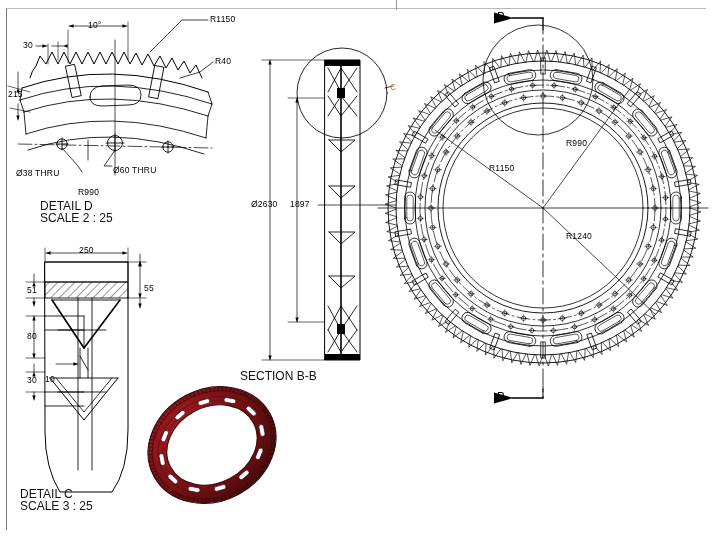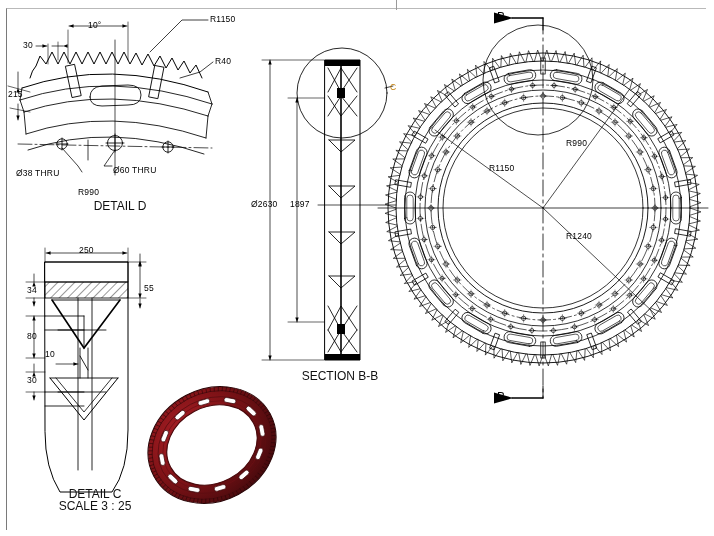--- a/index.html
+++ b/index.html
@@ -6,21 +6,21 @@
   body{width:714px;height:536px;overflow:hidden;
        font-family:"Liberation Sans","DejaVu Sans",sans-serif;}
   #sheet{position:relative;width:714px;height:536px;background:#fff;}
   #frame{position:absolute;left:6px;top:8px;width:700px;height:522px;
          border-left:1px solid #7a7a7a;border-top:1px solid #b9b9b9;
          box-sizing:border-box;}
   .vsplit{position:absolute;left:396px;top:0;width:1px;height:10px;background:#9a9a9a;}
   svg{position:absolute;left:0;top:0;}
   .lbl{position:absolute;color:#000;font-size:8.5px;letter-spacing:.2px;
        white-space:nowrap;font-family:"Liberation Sans","DejaVu Sans",sans-serif;}
-  .cap{position:absolute;font-size:11px;text-align:center;white-space:pre;
+  .cap{position:absolute;font-size:11px;text-align:left;white-space:pre;
        line-height:12.5px;color:#111;}
   .big{font-size:12px;}
 </style>
 </head>
 <body>
 
 <div id="sheet">
   <div id="frame"></div>
   <div class="vsplit"></div>
 
@@ -703,26 +703,27 @@
   <div class="lbl" style="left:88px;top:20px">10°</div>
   <div class="lbl" style="left:23px;top:40px">30</div>
   <div class="lbl" style="left:8px;top:89px">215</div>
   <div class="lbl" style="left:210px;top:14px">R1150</div>
   <div class="lbl" style="left:215px;top:56px">R40</div>
   <div class="lbl" style="left:16px;top:168px">Ø38 THRU</div>
   <div class="lbl" style="left:78px;top:187px">R990</div>
   <div class="lbl" style="left:113px;top:165px">Ø60 THRU</div>
 
   <div class="cap big" style="left:40px;top:200px;width:160px">DETAIL D</div>
+  <div class="cap big" style="left:40px;top:212px;width:160px">SCALE 2 : 25</div>
 
   <div class="lbl" style="left:79px;top:245px">250</div>
   <div class="lbl" style="left:144px;top:283px">55</div>
-  <div class="lbl" style="left:27px;top:285px">34</div>
+  <div class="lbl" style="left:27px;top:285px">51</div>
   <div class="lbl" style="left:27px;top:331px">80</div>
-  <div class="lbl" style="left:45px;top:349px">10</div>
+  <div class="lbl" style="left:45px;top:374px">10</div>
   <div class="lbl" style="left:27px;top:375px">30</div>
   <div class="cap big" style="left:20px;top:488px;width:150px">DETAIL C</div>
   <div class="cap big" style="left:20px;top:500px;width:150px">SCALE 3 : 25</div>
 
   <div class="lbl" style="left:251px;top:199px">Ø2630</div>
   <div class="lbl" style="left:290px;top:199px">1897</div>
   <div class="lbl" style="left:390px;top:82px;color:#c07a00">C</div>
   <div class="cap big" style="left:240px;top:370px;width:200px">SECTION B-B</div>
 
   <div class="lbl" style="left:497px;top:10px;font-size:12px">B</div>

